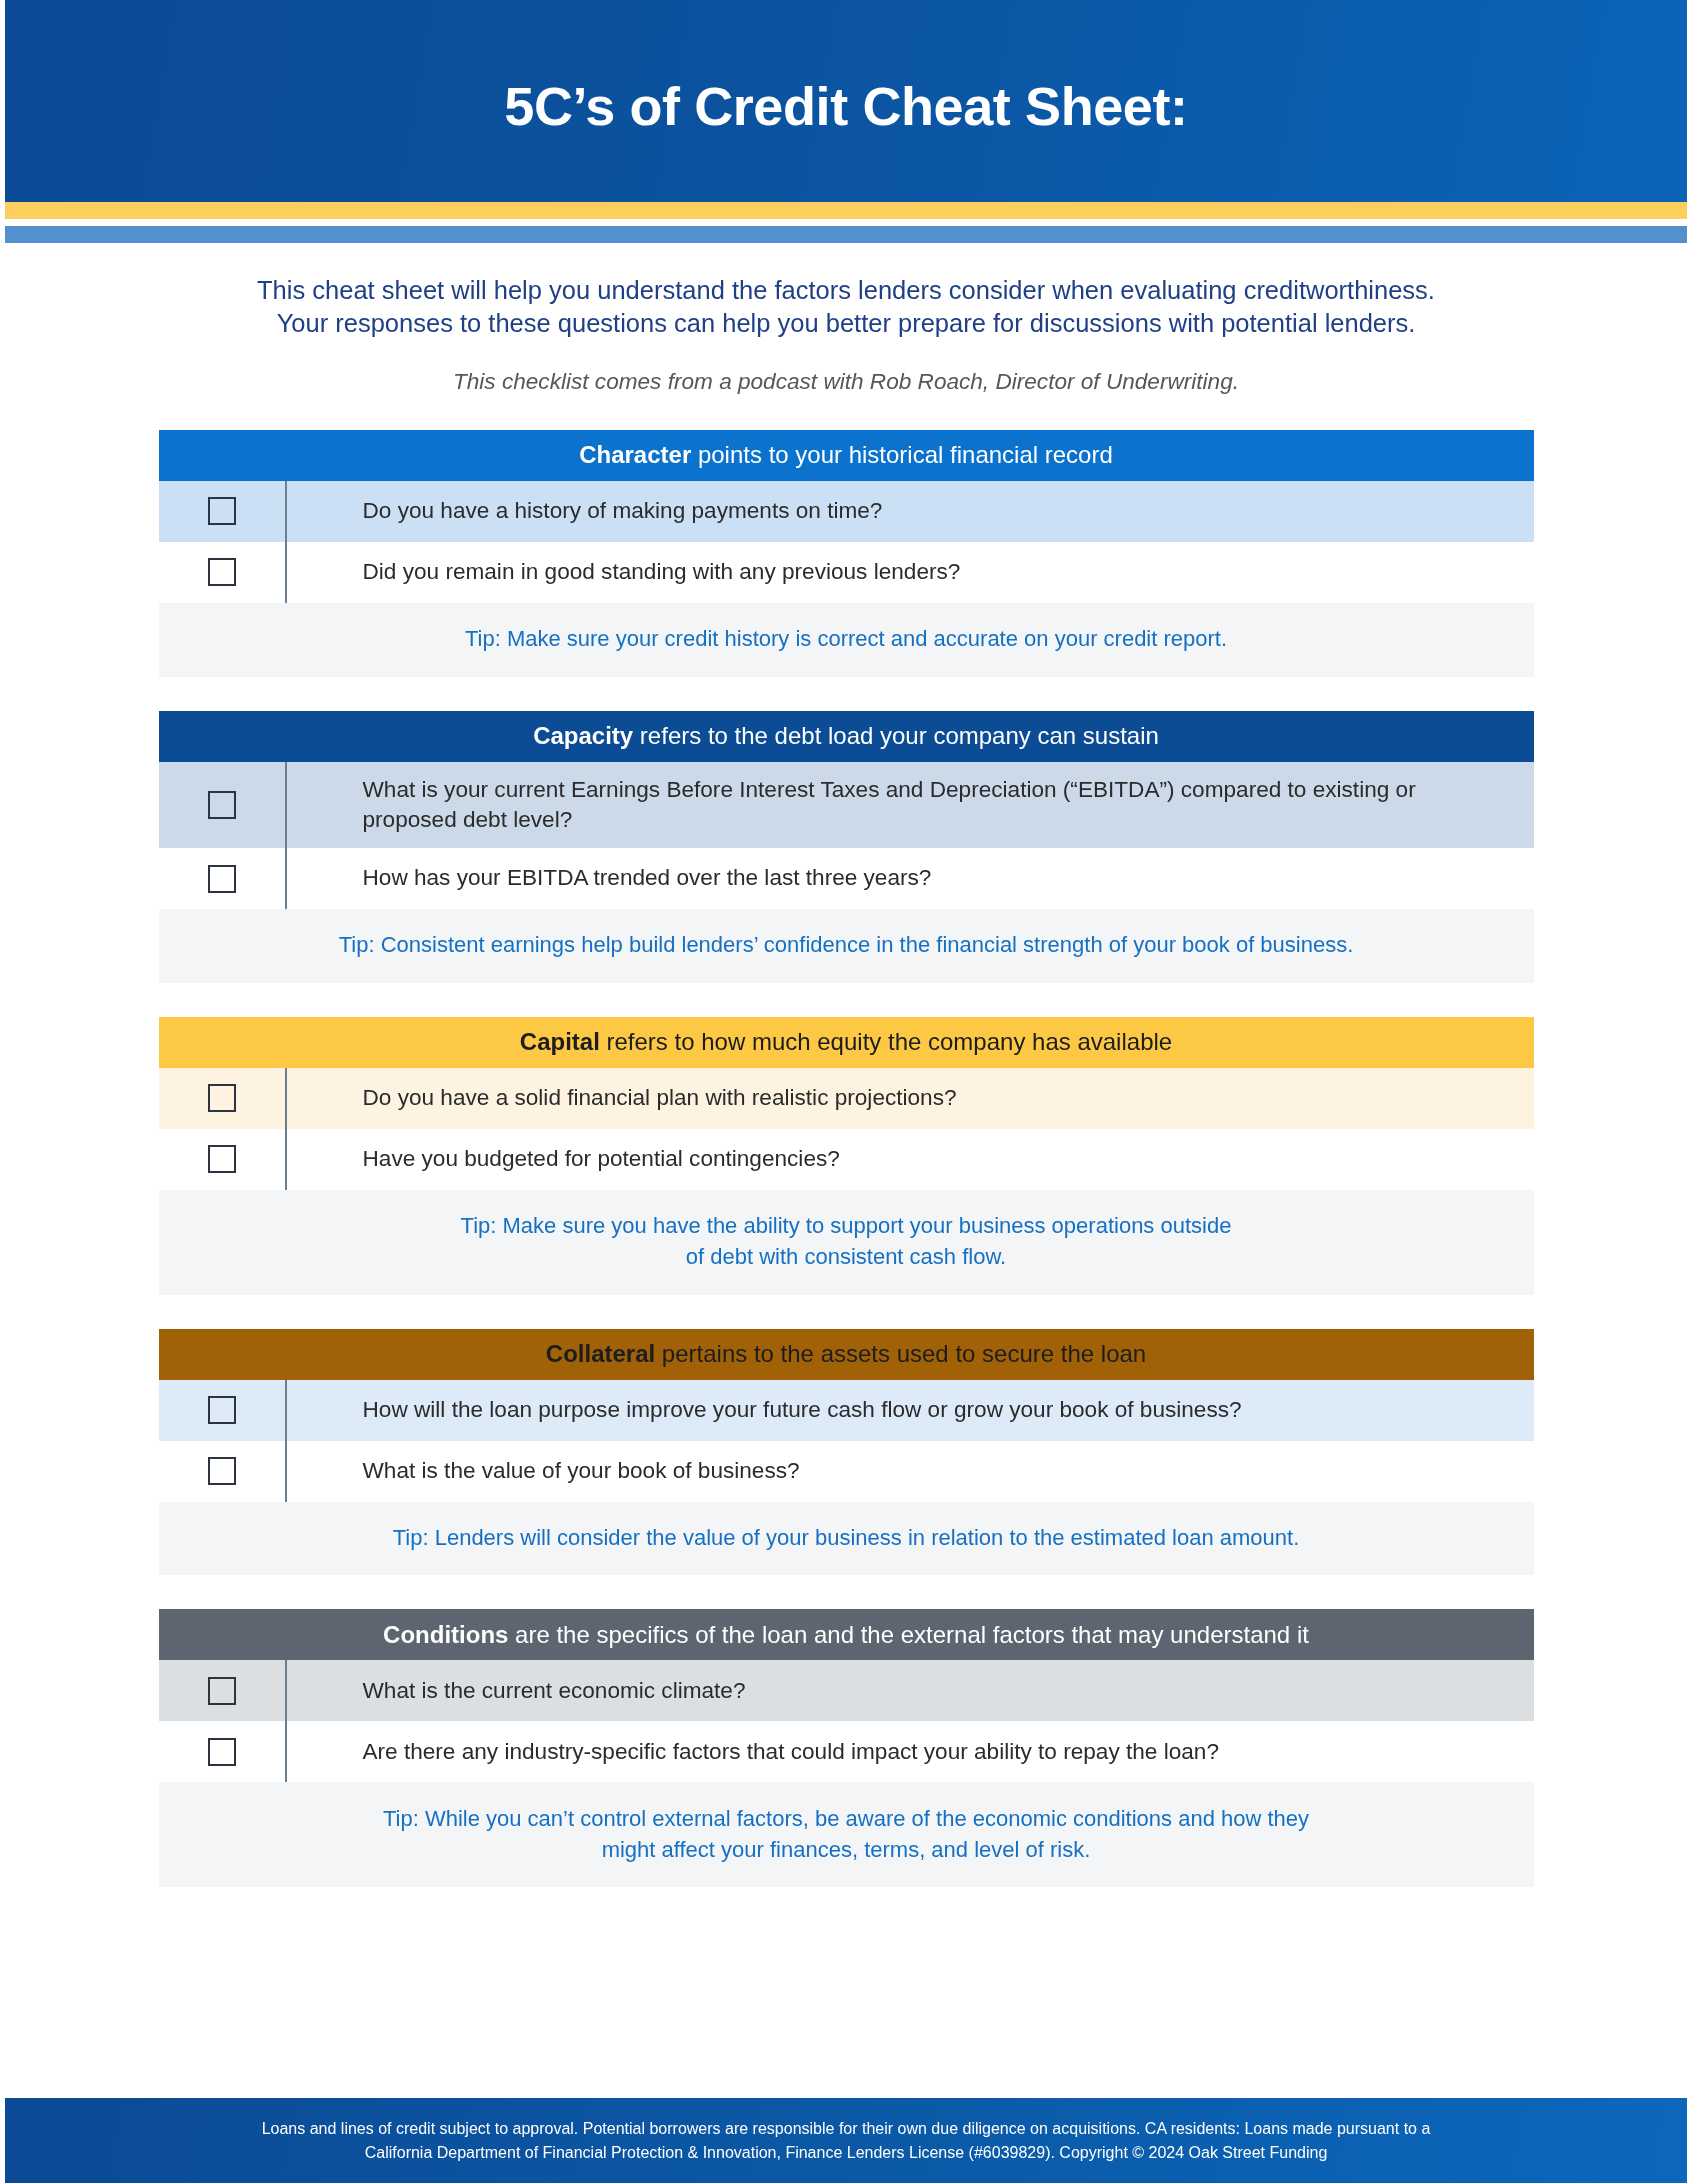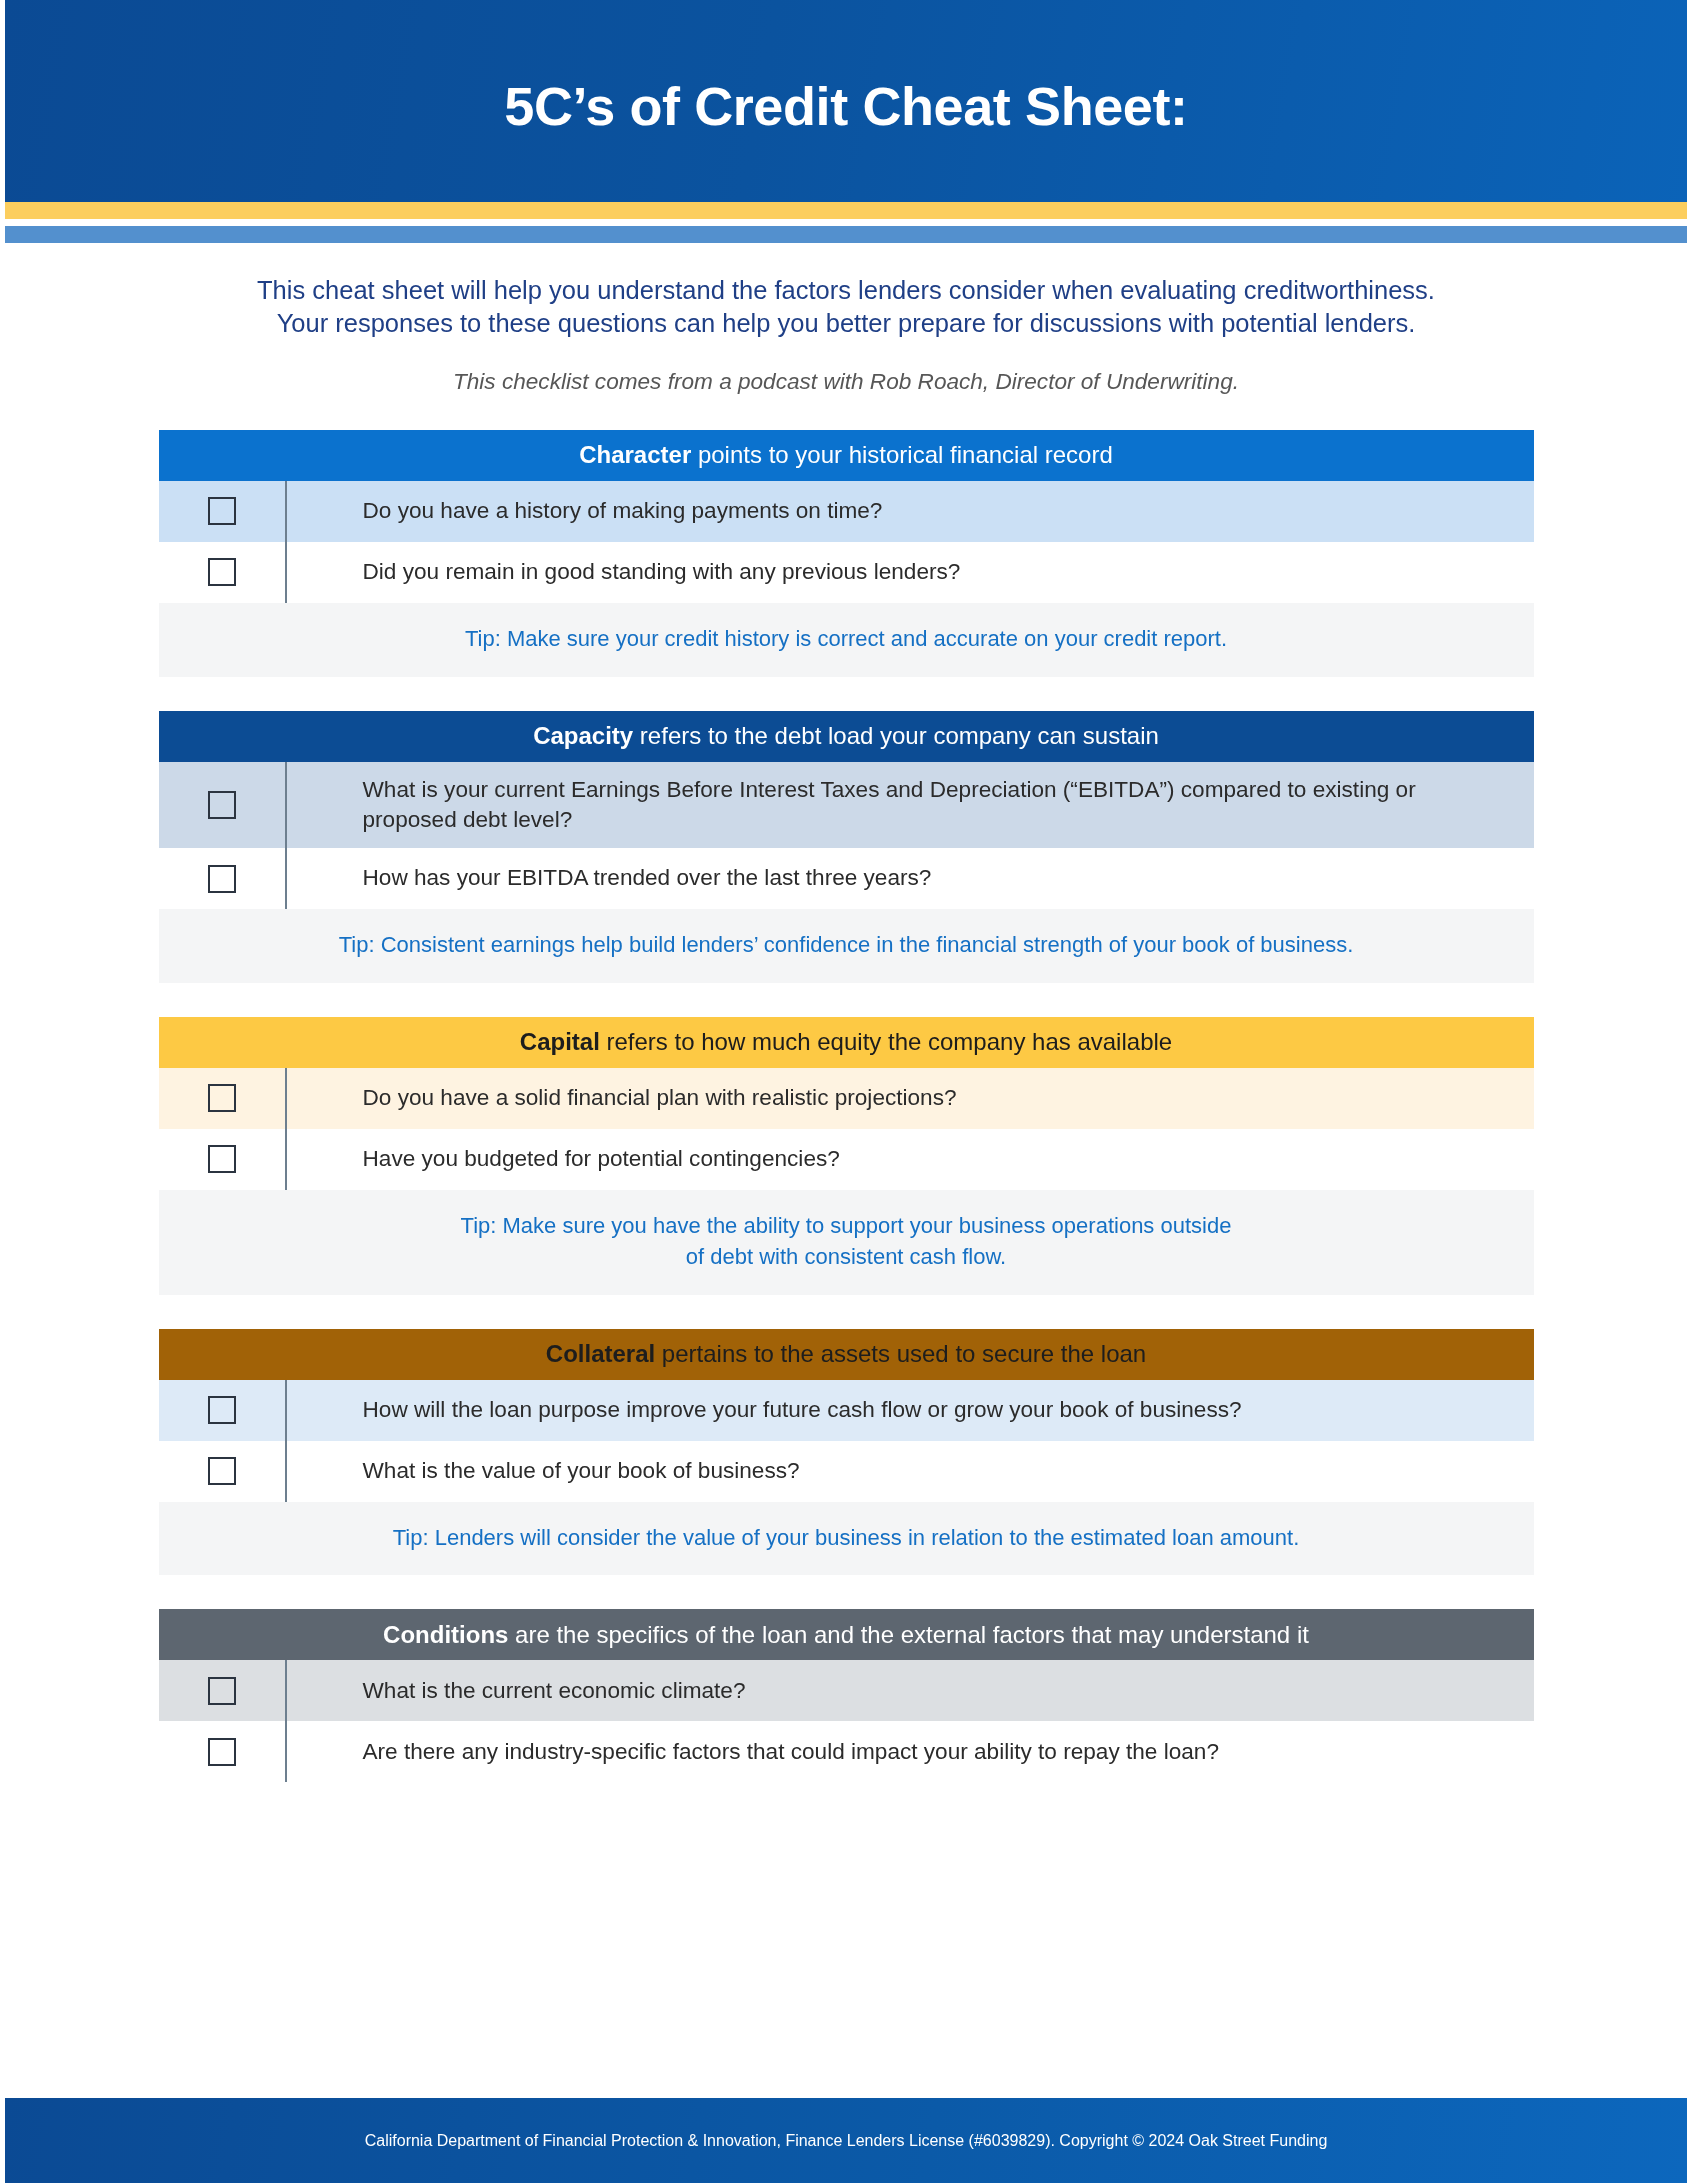--- a/index.html
+++ b/index.html
@@ -305,23 +305,25 @@
             <div class="checkbox"></div>
           </div>
           <div class="q-text">What is the current economic climate?</div>
         </div>
         <div class="q-row plain">
           <div class="q-check">
             <div class="checkbox"></div>
           </div>
           <div class="q-text">Are there any industry-specific factors that could impact your ability to repay the loan?</div>
         </div>
+        <div class="tip">Tip: While you can’t control external factors, be aware of the economic conditions and how they<br>might affect your finances, terms, and level of risk.</div>
       </div>
     </div>
 
   <div class="footer-wrap">
     <div class="footer">
+      <div class="footer-line">Loans and lines of credit subject to approval. Potential borrowers are responsible for their own due diligence on acquisitions. CA residents: Loans made pursuant to a</div>
       <div class="footer-line">California Department of Financial Protection &amp; Innovation, Finance Lenders License (#6039829). Copyright © 2024 Oak Street Funding</div>
     </div>
   </div>
 
 </div>
 
 
 </body></html>

